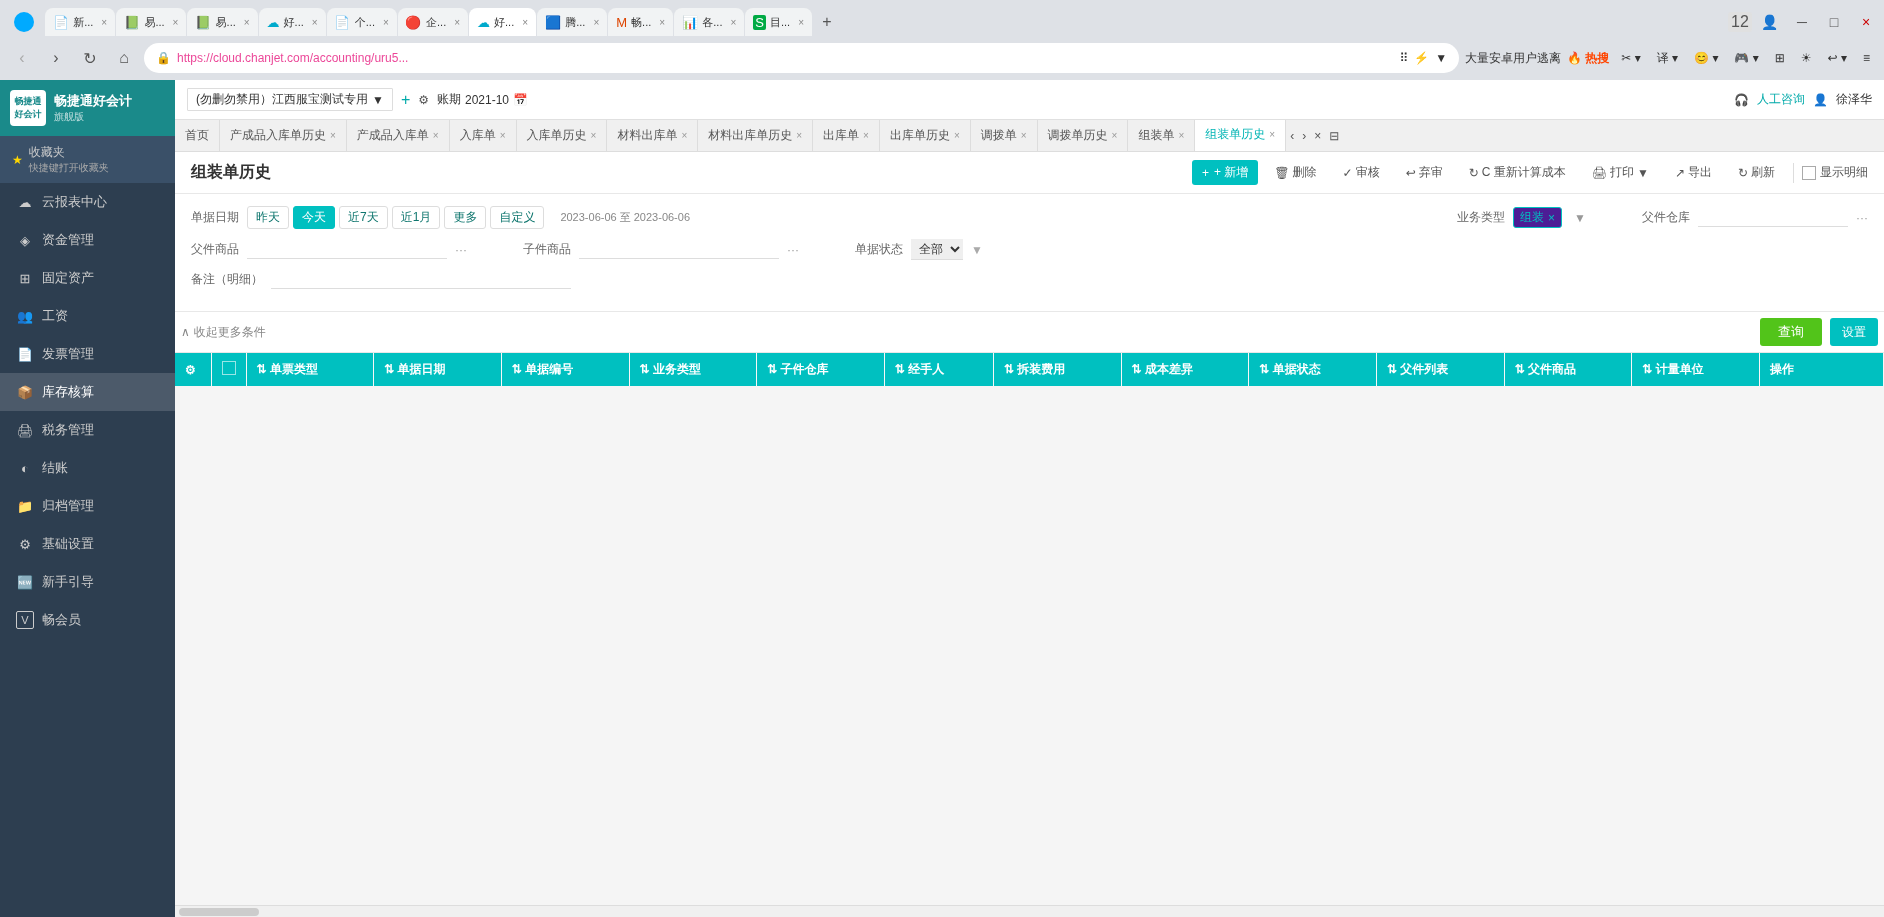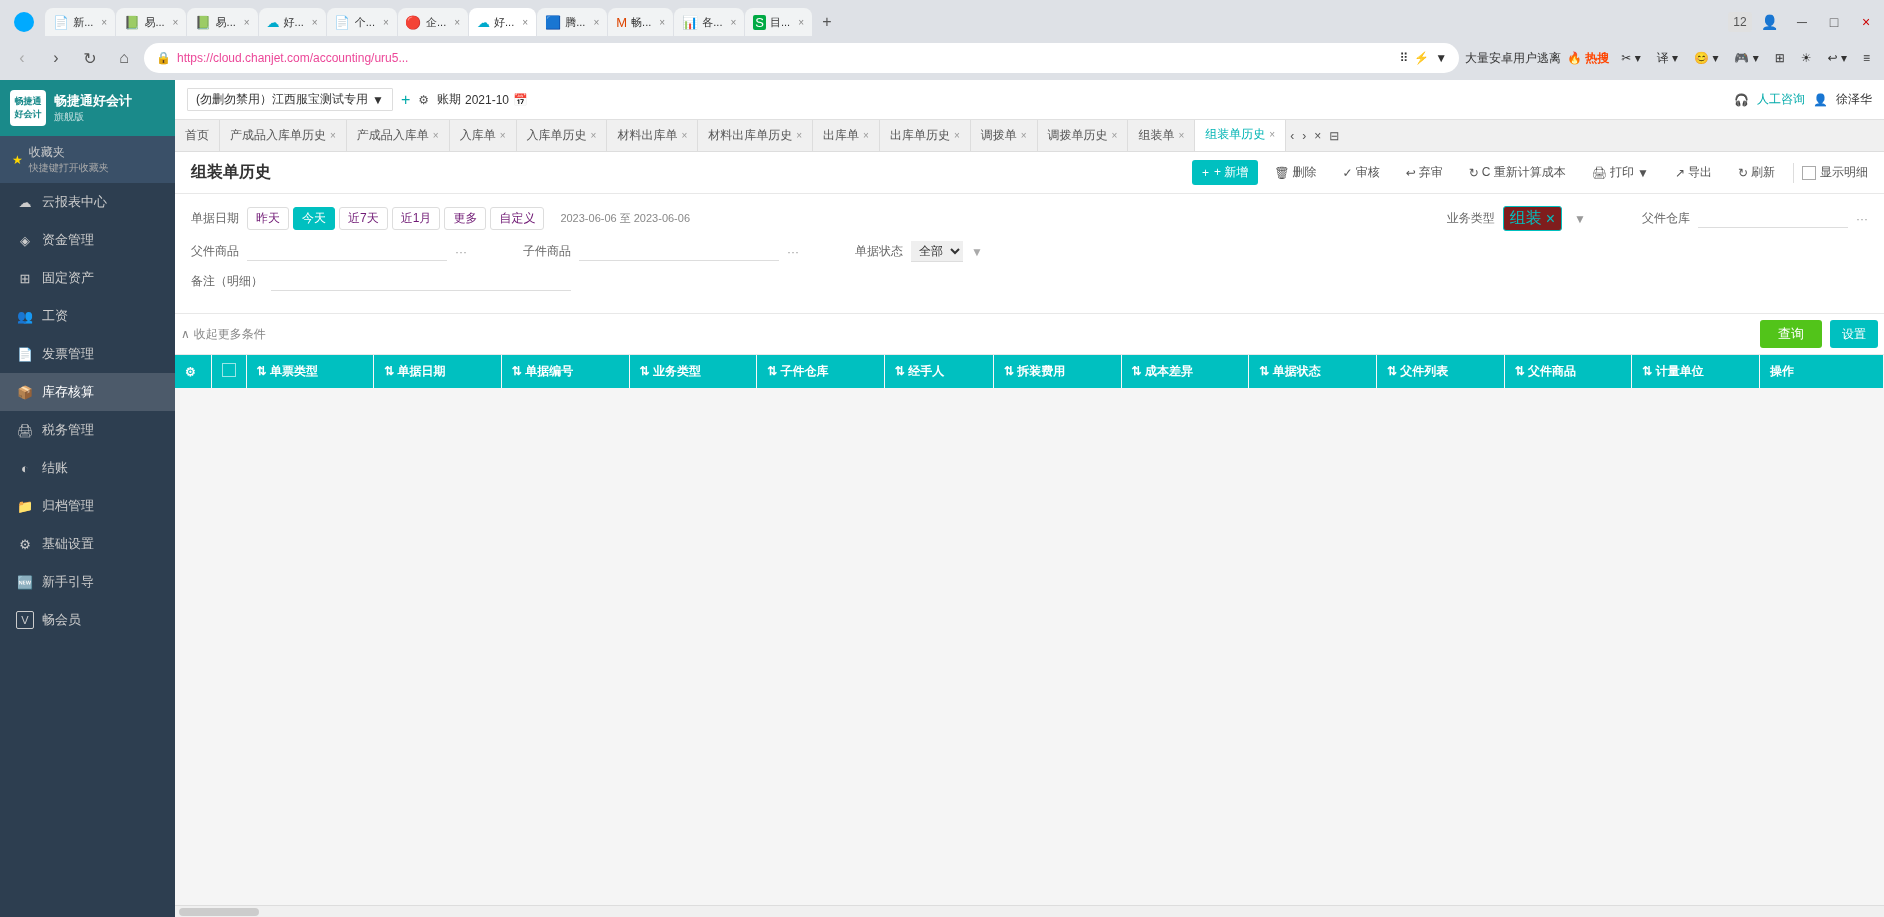--- a/index.html
+++ b/index.html
@@ -70,25 +70,25 @@
     .action-buttons { display: flex; align-items: center; gap: 6px; }
     .action-btn { display: flex; align-items: center; gap: 3px; padding: 4px 10px; font-size: 12px; border: none; cursor: pointer; border-radius: 3px; color: #555; background: transparent; }
     .action-btn.primary { background: #00c0c0; color: #fff; }
     .btn-separator { width: 1px; height: 20px; background: #ddd; margin: 0 2px; }
 
     
     .filter-area { background: #fff; padding: 12px 16px; border-bottom: 1px solid #e8e8e8; }
     .filter-row { display: flex; align-items: center; gap: 16px; margin-bottom: 10px; }
     .filter-label { color: #666; font-size: 12px; white-space: nowrap; }
     .filter-date-group { display: flex; align-items: center; gap: 4px; }
-    .filter-date-btn { padding: 2px 8px; font-size: 12px; border: 1px solid #ddd; border-radius: 3px; cursor: pointer; color: #701a75; background: #fff; }
+    .filter-date-btn { padding: 2px 8px; font-size: 12px; border: 1px solid #ddd; border-radius: 3px; cursor: pointer; color: #0f766e; background: #fff; }
     .filter-date-btn.active { background: #00c0c0; color: #fff; border-color: #00c0c0; }
     .filter-date-range { font-size: 11px; color: #888; }
     .filter-field { display: flex; align-items: center; gap: 8px; }
-    .filter-tag { display: flex; align-items: center; gap: 4px; background: #7f1d1d; border: 1px solid #00c0c0; border-radius: 3px; padding: 1px 6px; font-size: 16px; color: #00c0c0; }
+    .filter-tag { display: flex; align-items: center; gap: 4px; background: #4c1d95; border: 1px solid #00c0c0; border-radius: 3px; padding: 1px 6px; font-size: 12px; color: #00c0c0; }
     .filter-tag-close { cursor: pointer; color: #00c0c0; }
     .filter-input { border: none; border-bottom: 1px solid #ddd; padding: 2px 4px; font-size: 12px; color: #333; outline: none; width: 120px; }
     .filter-dropdown { border: none; border-bottom: 1px solid #ddd; padding: 2px 4px; font-size: 12px; color: #333; cursor: pointer; }
     .filter-ellipsis { color: #999; cursor: pointer; }
 
     
     .collapse-bar { display: flex; justify-content: center; padding: 6px; background: #fff; border-bottom: 1px solid #e8e8e8; }
     .collapse-btn { display: flex; align-items: center; gap: 4px; font-size: 12px; color: #888; cursor: pointer; }
 
     
@@ -170,21 +170,21 @@
       <span>各...</span>
       <span class="tab-close">×</span>
     </div>
     <div class="tab">
       <span style="color:#00aa44;font-size:13px;background:#00aa44;color:#fff;padding:0 2px;border-radius:2px;">S</span>
       <span>目...</span>
       <span class="tab-close">×</span>
     </div>
     <div class="tab-new">+</div>
     <div class="tab-actions">
-      <div class="tab-action-btn" style="background:#e0e0e0;border-radius:3px;font-size:12px;width:24px;height:20px;margin-left:8px;">12</div>
+      <div class="tab-action-btn" style="background:#e0e0e0;border-radius:3px;font-size:16px;width:24px;height:20px;margin-left:8px;">12</div>
       <div class="tab-action-btn">👤</div>
       <div class="tab-action-btn">─</div>
       <div class="tab-action-btn">□</div>
       <div class="tab-action-btn" style="color:#cc0000;">×</div>
     </div>
   </div>
 
   <div class="address-bar">
     <div class="nav-btn disabled">‹</div>
     <div class="nav-btn">›</div>

